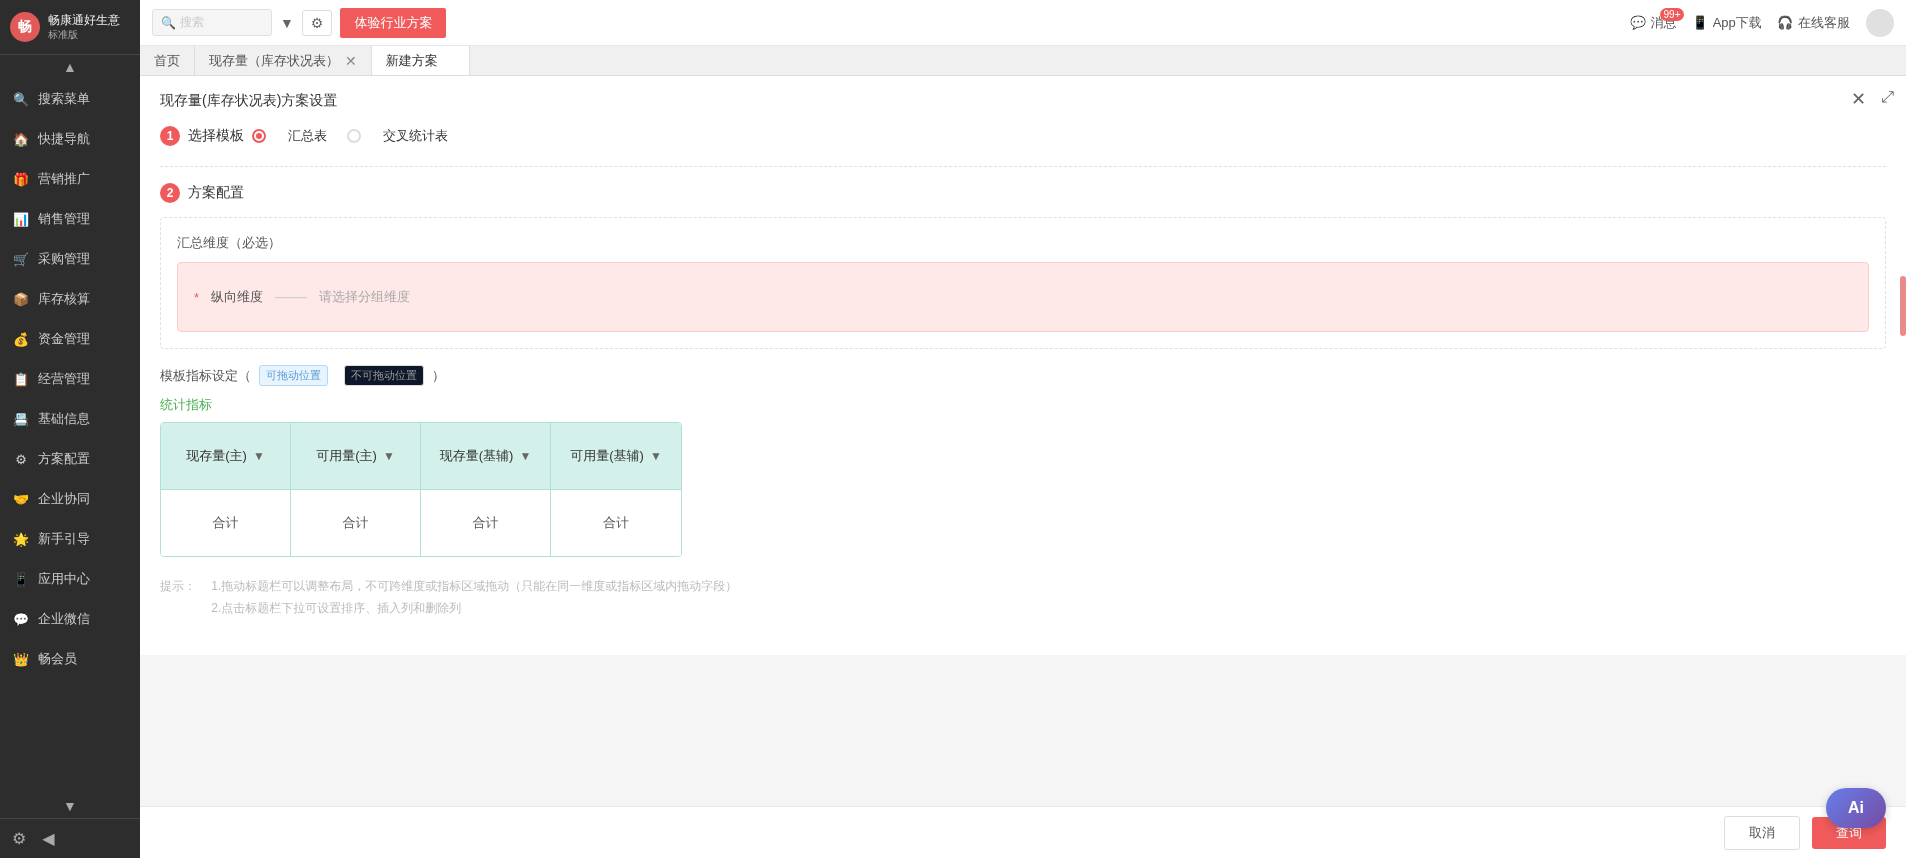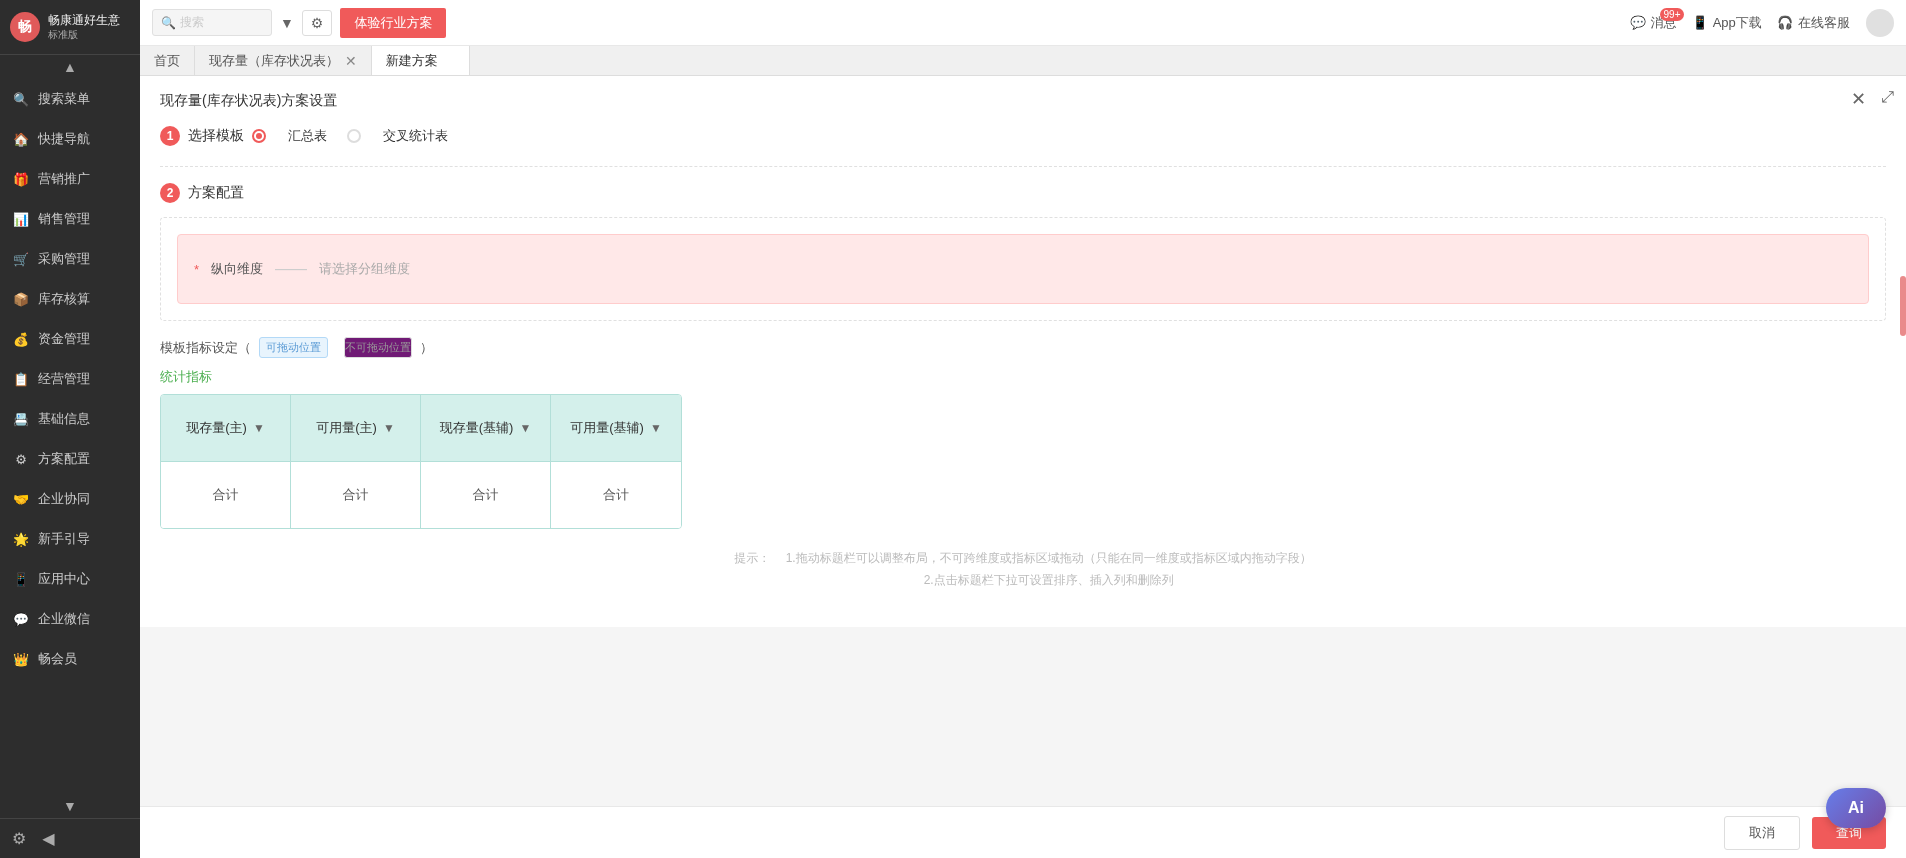--- a/index.html
+++ b/index.html
@@ -368,24 +368,24 @@
     }
     .draggable-tag {
       background: #e8f4fd;
       border: 1px solid #b3d9f7;
       border-radius: 3px;
       padding: 2px 6px;
       font-size: 11px;
       color: #5b9bd5;
     }
     .non-draggable-tag {
-      background: #701a75;
+      background: #0f172a;
       border: 1px solid #ddd;
       border-radius: 3px;
-      padding: 2px 0;
+      padding: 2px 6px;
       font-size: 11px;
       color: #999;
     }
 
     .stat-indicator-label {
       font-size: 13px;
       color: #4CAF50;
       margin-bottom: 8px;
       font-weight: 500;
     }
@@ -425,22 +425,21 @@
       background: #fff;
       border-top: 1px solid #b2dfd8;
       color: #555;
     }
 
     
     .tips-section {
       color: #bbb;
       font-size: 12px;
       line-height: 1.8;
-      margin: 12px 12px;
-      text-align: center;
+      margin: 12px 0;
     }
 
     
     .save-scheme {
       display: flex;
       align-items: center;
       gap: 8px;
       margin-top: 16px;
       padding-top: 16px;
       border-top: 1px solid #f0f0f0;
@@ -676,20 +675,23 @@
 
       <hr class="section-divider">
 
       <div class="step-section">
         <div class="step-title">
           <div class="step-num">2</div>
           <span class="step-label">方案配置</span>
         </div>
 
         <div class="dimension-section">
+          <div class="dimension-label">
+            <span>汇总维度（必选）</span>
+          </div>
           <div class="dimension-area">
             <span style="color:#f05a5a;font-size:13px;">*</span>
             <span style="color:#555;font-size:13px;">纵向维度</span>
             <span style="color:#ccc;font-size:16px;">——</span>
             <span class="dimension-placeholder">请选择分组维度</span>
           </div>
         </div>
 
         <div class="indicator-label">
             <span>模板指标设定（</span>

